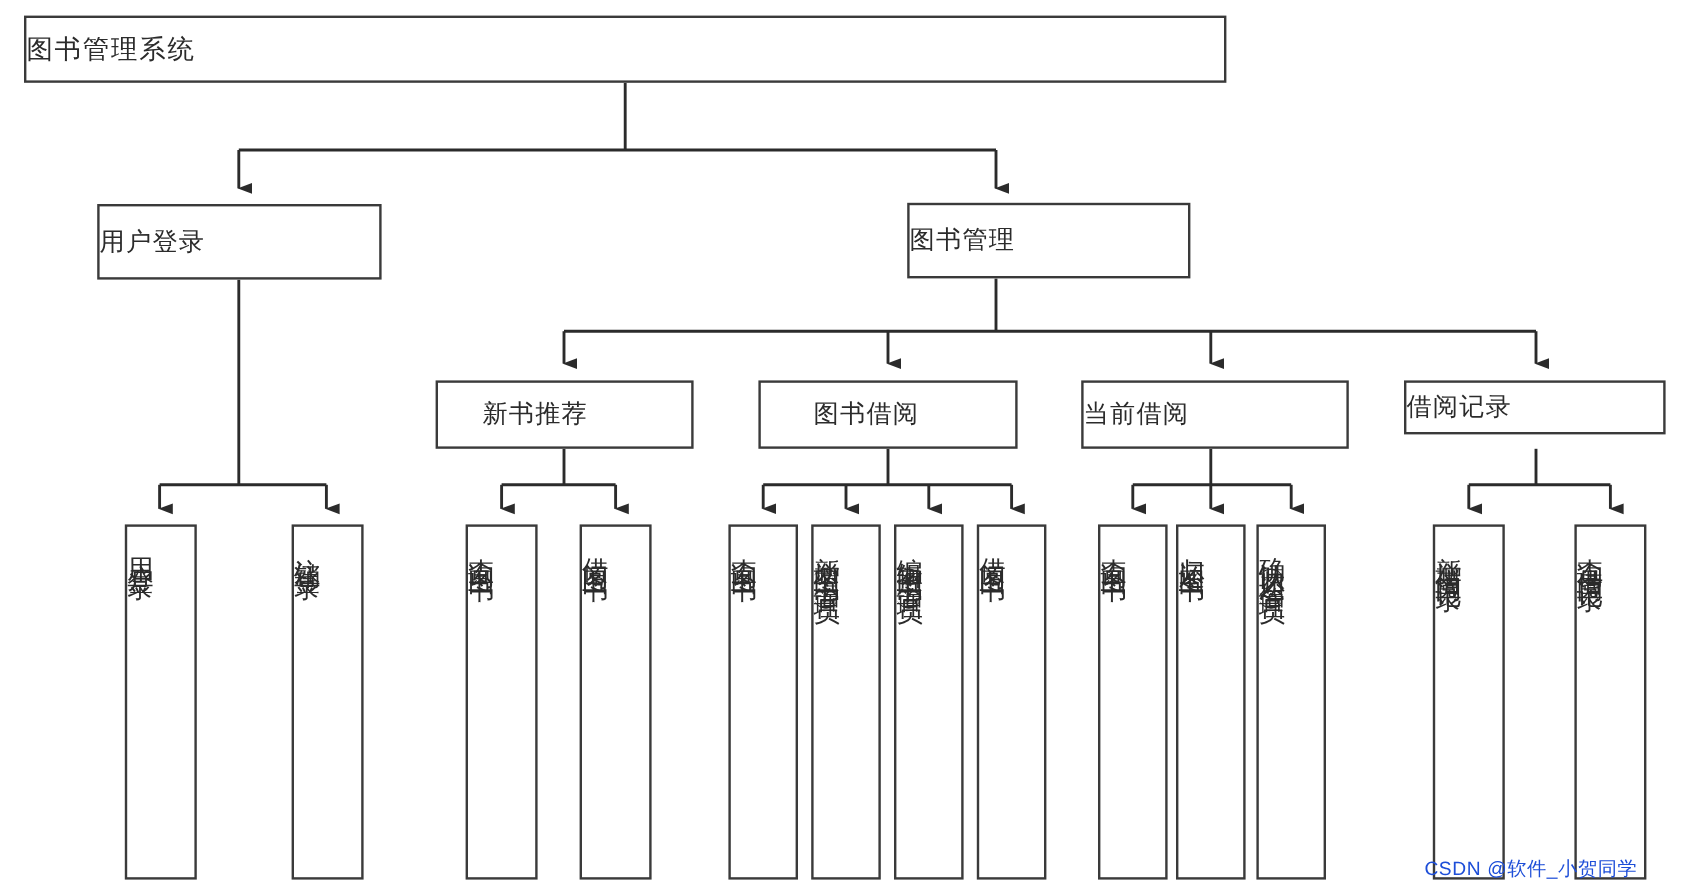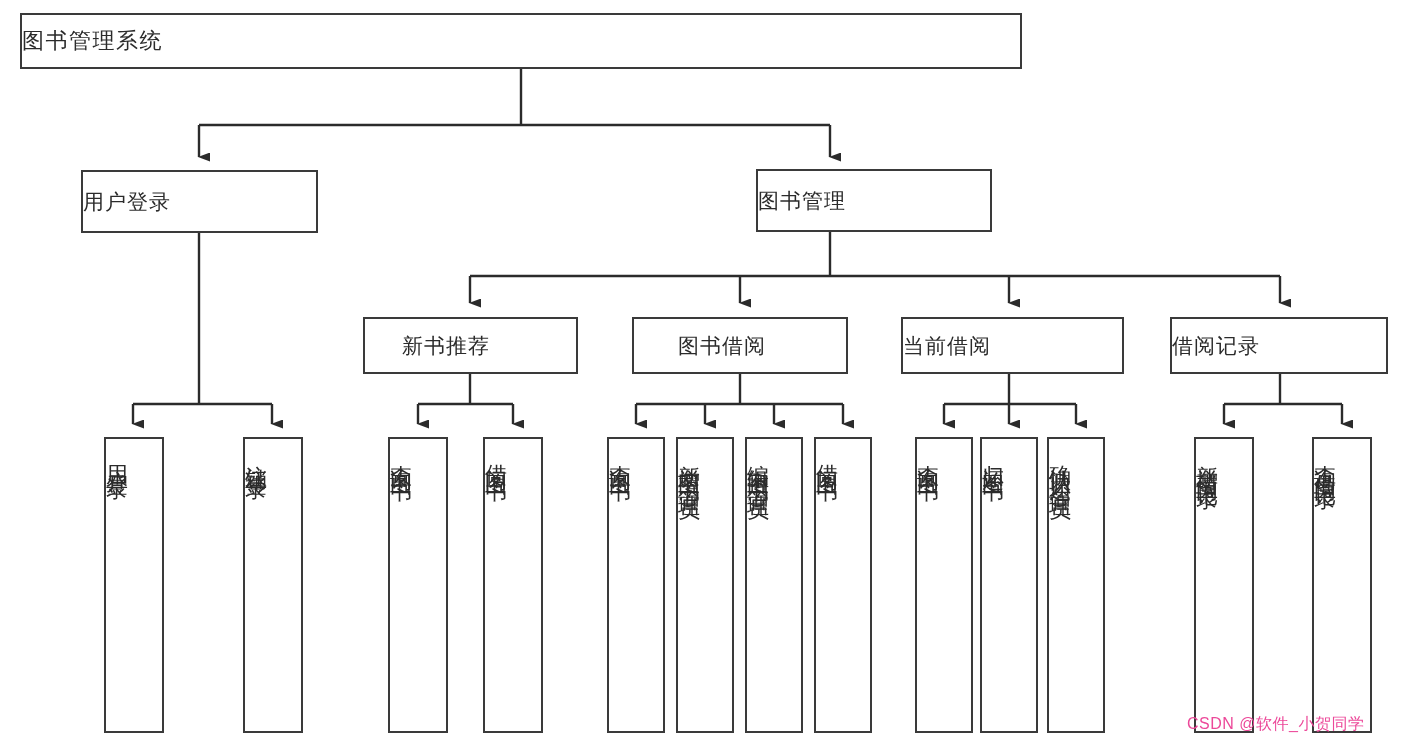--- a/index.html
+++ b/index.html
@@ -60,21 +60,21 @@
     text-orientation: upright;
     font-size: 22px;
     letter-spacing: 5px;
     line-height: 1;
   }
   .watermark {
     position: absolute;
     left: 1187px;
     top: 714px;
     font-size: 16px;
-    color: #ec4899;
+    color: #1d4ed8;
     white-space: nowrap;
     letter-spacing: 0.5px;
   }
 </style>
 </head>
 <body>
 
 <div id="canvas">
 
   <svg class="wires" viewBox="0 0 1405 747" xmlns="http://www.w3.org/2000/svg">
@@ -143,21 +143,21 @@
 
   <div class="node h" style="left:363px; top:317px; width:215px; height:57px;padding-left:37px;">
     <span class="lbl">新书推荐</span>
   </div>
   <div class="node h" style="left:632px; top:317px; width:216px; height:57px;padding-left:44px;">
     <span class="lbl">图书借阅</span>
   </div>
   <div class="node h" style="left:901px; top:317px; width:223px; height:57px;">
     <span class="lbl">当前借阅</span>
   </div>
-  <div class="node h" style="left:1170px; top:317px; width:218px; height:57px;">
+  <div class="node h" style="left:1170px; top:317px; width:218px; height:45px;">
     <span class="lbl">借阅记录</span>
   </div>
 
   <div class="node v" style="left:104px; top:437px; width:60px; height:296px;">
     <span class="lbl">用户登录</span>
   </div>
   <div class="node v" style="left:243px; top:437px; width:60px; height:296px;">
     <span class="lbl">注销登录</span>
   </div>
 

